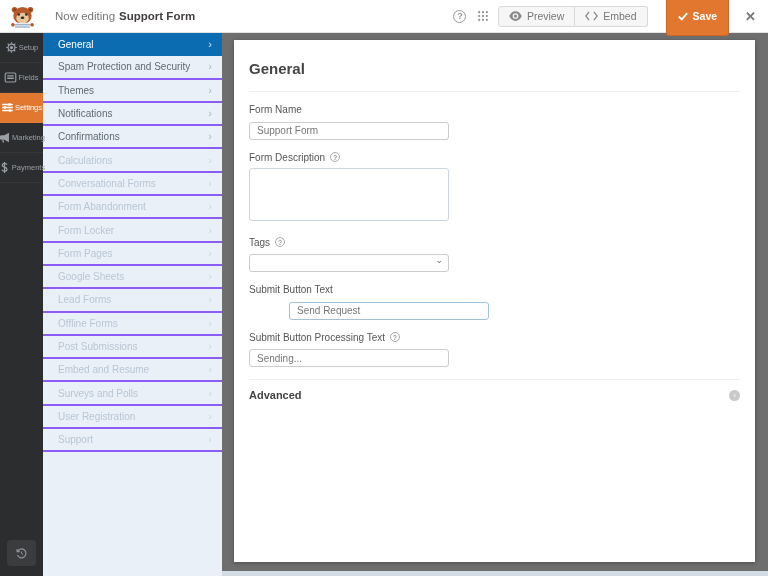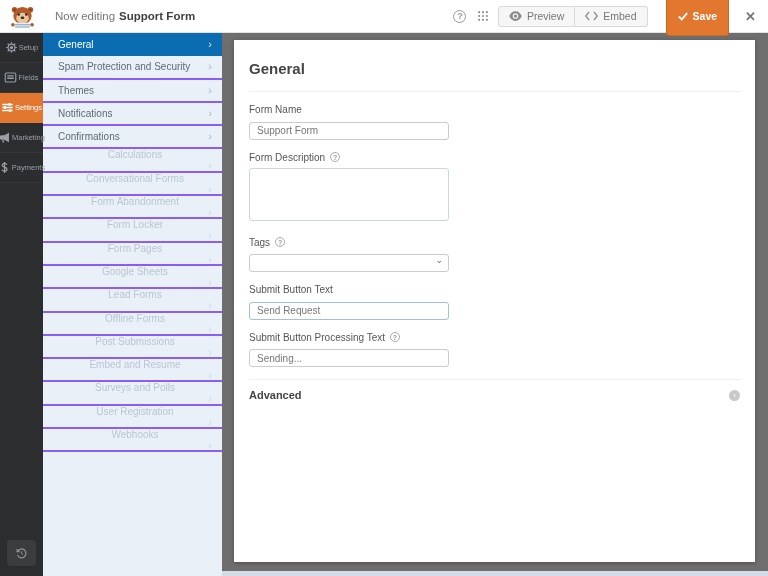--- a/index.html
+++ b/index.html
@@ -29,33 +29,33 @@
   .side-item.active { background:#e27730; color:#fff; }
   .history-btn { position:absolute; bottom:10px; left:7px; width:29px; height:26px; background:#3a3c3e; border-radius:4px; display:flex; align-items:center; justify-content:center; color:#8d9298; cursor:pointer; }
   .history-btn svg { width:13px; height:13px; }
 
   
   .menu { position:absolute; top:33px; left:43px; width:179px; height:543px; background:#e9f0f8; z-index:3; }
   .menu-item { height:23.3px; display:flex; align-items:center; padding:0 10px 0 15px; font-size:10px; color:#5f6a73; border-bottom:2px solid #8b5cf6; cursor:pointer; }
   .menu-item .chev { margin-left:auto; font-size:11px; color:#a9b5c0; line-height:1; }
   .menu-item.active { background:#0b6cb1; color:#fff; border-bottom:1px solid #0b6cb1; }
   .menu-item.active .chev { color:#d6e8f5; }
-  .menu-item.disabled { color:#b9c6d3; cursor:default;flex-direction:column; }
+  .menu-item.disabled { color:#b9c6d3; cursor:default; }
   .menu-item.disabled .chev { color:#ccd7e1; }
 
   
   .content { position:absolute; top:33px; left:222px; width:546px; height:543px; background:#6e6e6e; }
   .content .bottom-strip { position:absolute; bottom:0; left:0; width:100%; height:5px; background:#d3dce5; }
   .panel { position:absolute; top:7px; left:12px; width:521px; height:522px; background:#fff; box-shadow:0 1px 4px rgba(0,0,0,0.3); padding:14px 15px; overflow:hidden; }
   .panel h2 { font-size:15px; font-weight:700; color:#444; padding:6px 0 14px; border-bottom:1px solid #eee; margin-bottom:12px; }
   .fgroup { margin-bottom:12px; }
   .flabel { display:flex; align-items:center; gap:5px; font-size:10px; color:#555; margin-bottom:5px; }
   .qmark { width:10px; height:10px; border:1px solid #aaa; border-radius:50%; color:#999; font-size:7px; font-weight:700; display:inline-flex; align-items:center; justify-content:center; cursor:pointer; }
   .tinput { width:200px; height:18px; border:1px solid #ccc; border-radius:3px; padding:0 7px; font-size:10px; color:#777; font-family:"Liberation Sans", sans-serif; background:#fff; }
-  .tinput.focus-blue { border-color:#9fc3dd; }
+  .tinput.focus-blue { border-color:#9fc3dd;margin-left:40px; }
   .tarea { width:200px; height:53px; border:1px solid #ccd6de; border-radius:3px; padding:4px 7px; font-size:10px; color:#777; resize:none; font-family:"Liberation Sans", sans-serif; }
   .selwrap { position:relative; width:200px; }
   .sel { width:200px; height:18px; border:1px solid #ccc; border-radius:3px; background:#fff; font-size:10px; color:#777; padding:0 7px; -webkit-appearance:none; appearance:none; font-family:"Liberation Sans", sans-serif; }
   .selwrap .sel-chev { position:absolute; right:6px; top:2px; font-size:9px; color:#666; pointer-events:none; }
   .advanced { margin-top:5px; border-top:1px solid #eee; padding-top:9px; display:flex; align-items:center; }
   .advanced .alabel { font-size:11px; font-weight:700; color:#444; }
   .adv-toggle { margin-left:auto; width:11px; height:11px; border-radius:50%; background:#c9c9c9; color:#fff; font-size:8px; display:flex; align-items:center; justify-content:center; cursor:pointer; }
 </style>
 </head>
 <body>
@@ -247,21 +247,21 @@
         </div>
         <div class="menu-item disabled">
           <span>Surveys and Polls</span>
           <span class="chev">›</span>
         </div>
         <div class="menu-item disabled">
           <span>User Registration</span>
           <span class="chev">›</span>
         </div>
         <div class="menu-item disabled">
-          <span>Webhooks</span>
+          <span>Support</span>
           <span class="chev">›</span>
         </div>
       </div>
   </div>
 
   <div class="content">
     <div class="panel">
       <h2>General</h2>
 
       <div class="fgroup">

